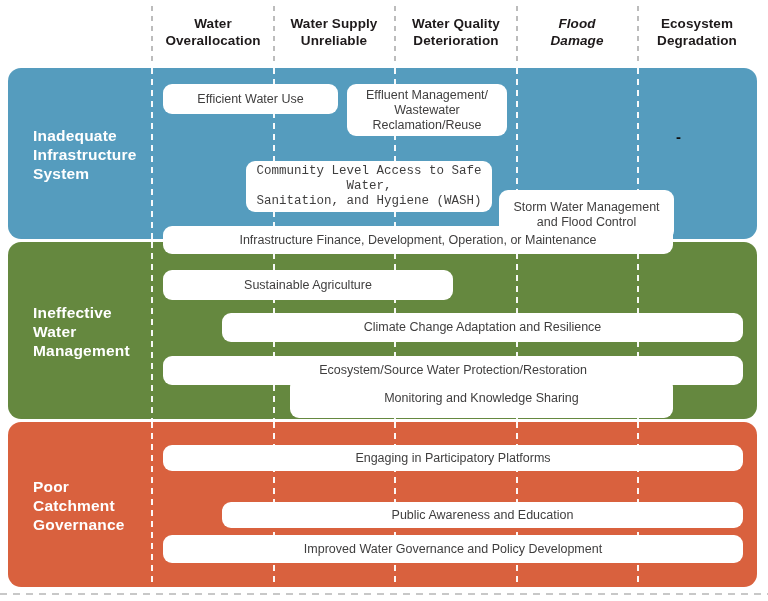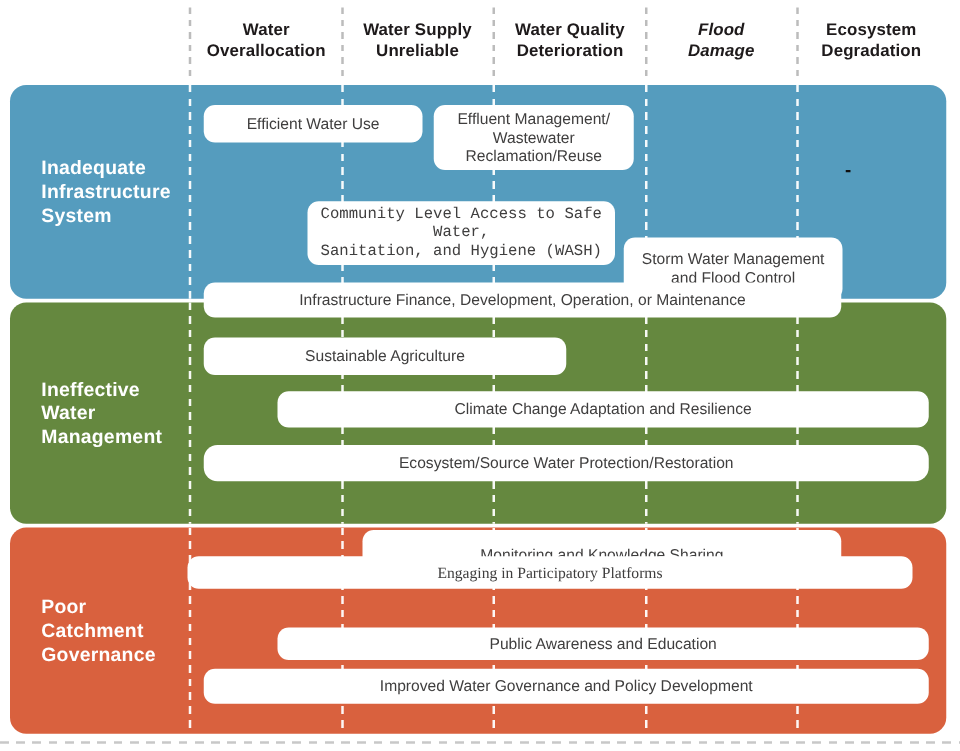--- a/index.html
+++ b/index.html
@@ -87,21 +87,21 @@
       <div class="ibox" style="left: 347px; top: 84px; width: 160px; height: 52px;">Effluent Management/
 Wastewater
 Reclamation/Reuse</div>
       <div class="ibox" style="left: 246px; top: 161px; width: 246px; height: 51px; font-family: Liberation Mono, monospace;">Community Level Access to Safe Water,
 Sanitation, and Hygiene (WASH)</div>
       <div class="ibox" style="left: 499px; top: 162px; width: 175px; height: 50px; margin-top: 28px;">Storm Water Management
 and Flood Control</div>
       <div class="ibox" style="left: 163px; top: 226px; width: 510px; height: 28px;">Infrastructure Finance, Development, Operation, or Maintenance</div>
       <div class="ibox" style="left: 163px; top: 270px; width: 290px; height: 30px;">Sustainable Agriculture</div>
       <div class="ibox" style="left: 222px; top: 313px; width: 521px; height: 29px;">Climate Change Adaptation and Resilience</div>
-      <div class="ibox" style="left: 163px; top: 356px; width: 580px; height: 29px; border-radius: 11px;">Ecosystem/Source Water Protection/Restoration</div>
-      <div class="ibox" style="left: 290px; top: 424px; width: 383px; height: 40px;">Monitoring and Knowledge Sharing</div>
-      <div class="ibox" style="left: 150px; top: 445px; width: 580px; height: 16px; font-family: Liberation Serif, serif;">Engaging in Participatory Platforms</div>
+      <div class="ibox" style="left: 163px; top: 356px; width: 580px; height: 29px;">Ecosystem/Source Water Protection/Restoration</div>
+      <div class="ibox" style="left: 290px; top: 378px; width: 383px; height: 40px;">Monitoring and Knowledge Sharing</div>
+      <div class="ibox" style="left: 163px; top: 445px; width: 580px; height: 16px;">Engaging in Participatory Platforms</div>
       <div class="ibox" style="left: 222px; top: 502px; width: 521px; height: 20px;">Public Awareness and Education</div>
       <div class="ibox" style="left: 163px; top: 535px; width: 580px; height: 28px;">Improved Water Governance and Policy Development</div>
       <div class="dashmark" style="left: 676px; top: 129px;">-</div>
     </div>
   <div class="bottom-dash"></div>
 </div>
 
 </body></html>

